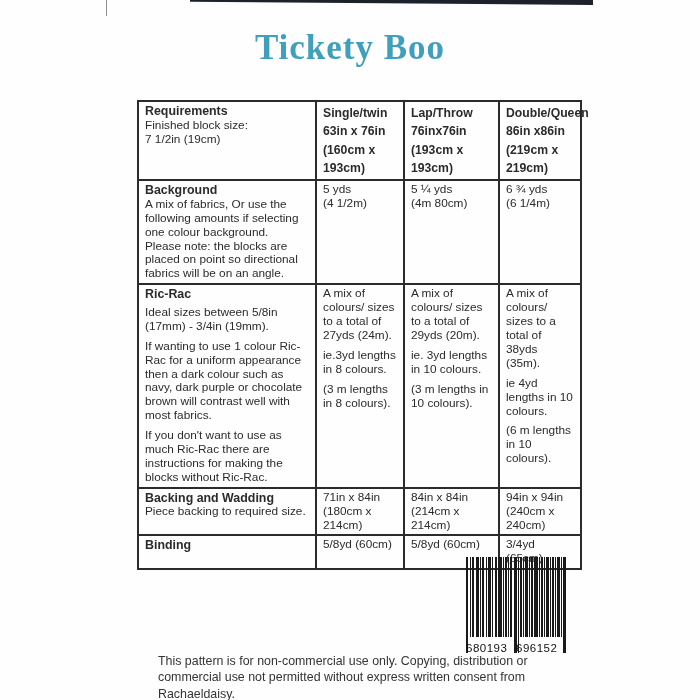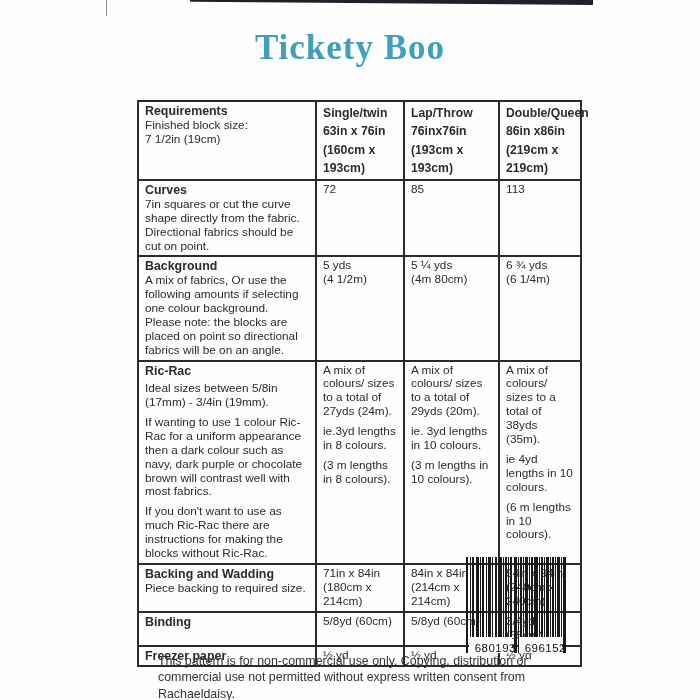--- a/index.html
+++ b/index.html
@@ -25,21 +25,21 @@
   tr.r-ricrac{height:151px;} tr.r-backing{height:46px;} tr.r-binding{height:21px;}
   tr.r-freezer{height:20px;} tr.r-threads{height:18px;}
 
   .contact{position:absolute;left:160px;top:566px;font-size:13.5px;color:#2e2e2e;}
   .contact div{margin-bottom:14px;}
 
   .barcode{position:absolute;left:466px;top:557px;width:100px;height:98px;}
   .barcode svg{display:block;}
   .barcode-nums{position:absolute;left:0;bottom:1px;width:100%;display:flex;}
   .barcode-nums span{font-size:11.5px;color:#111;background:transparent;
-                     width:50%;text-align:right;letter-spacing:0.5px;}
+                     width:50%;text-align:left;letter-spacing:0.5px;}
 
   .disclaimer{position:absolute;left:158px;top:653px;width:424px;font-size:12.4px;
               line-height:1.32;color:#333;}
 </style>
 </head>
 <body>
 
 <div class="sheet">
   <div class="page-top-edge"></div>
   <div class="page-left-edge"></div>
@@ -71,29 +71,20 @@
         <div class="hdrline">76inx76in</div>
         <div class="hdrline">(193cm x 193cm)</div>
       </td>
       <td>
         <div class="hdrline">Double/Queen</div>
         <div class="hdrline">86in x86in</div>
         <div class="hdrline">(219cm x 219cm)</div>
       </td>
     </tr>
 
-    <tr class="r-curves">
-      <td>
-        <div class="b">Curves</div>
-        <div>7in squares or cut the curve shape directly from the fabric. Directional fabrics should be cut on point.</div>
-      </td>
-      <td>72</td>
-      <td>85</td>
-      <td>113</td>
-    </tr>
 
     <tr class="r-background">
       <td>
         <div class="b">Background</div>
         <div>A mix of fabrics, Or use the following amounts if selecting one colour background.</div>
         <div>Please note: the blocks are placed on point so directional fabrics will be on an angle.</div>
       </td>
       <td>
         <div>5 yds</div>
         <div>(4 1/2m)</div>
@@ -151,26 +142,20 @@
       </td>
     </tr>
 
     <tr class="r-binding">
       <td class="b">Binding</td>
       <td>5/8yd (60cm)</td>
       <td>5/8yd (60cm)</td>
       <td>3/4yd (65cm)</td>
     </tr>
 
-    <tr class="r-freezer">
-      <td class="b">Freezer paper</td>
-      <td>½ yd</td>
-      <td>½ yd</td>
-      <td>½ yd</td>
-    </tr>
 
   </tbody>
     </table>
 
 
   <div class="barcode">
     <svg width="100" height="98" viewBox="0 0 100 98">
       <g fill="#1a1a1a">
         <rect x="0" y="0" width="2" height="96"></rect>
           <rect x="4" y="0" width="1" height="96"></rect>

